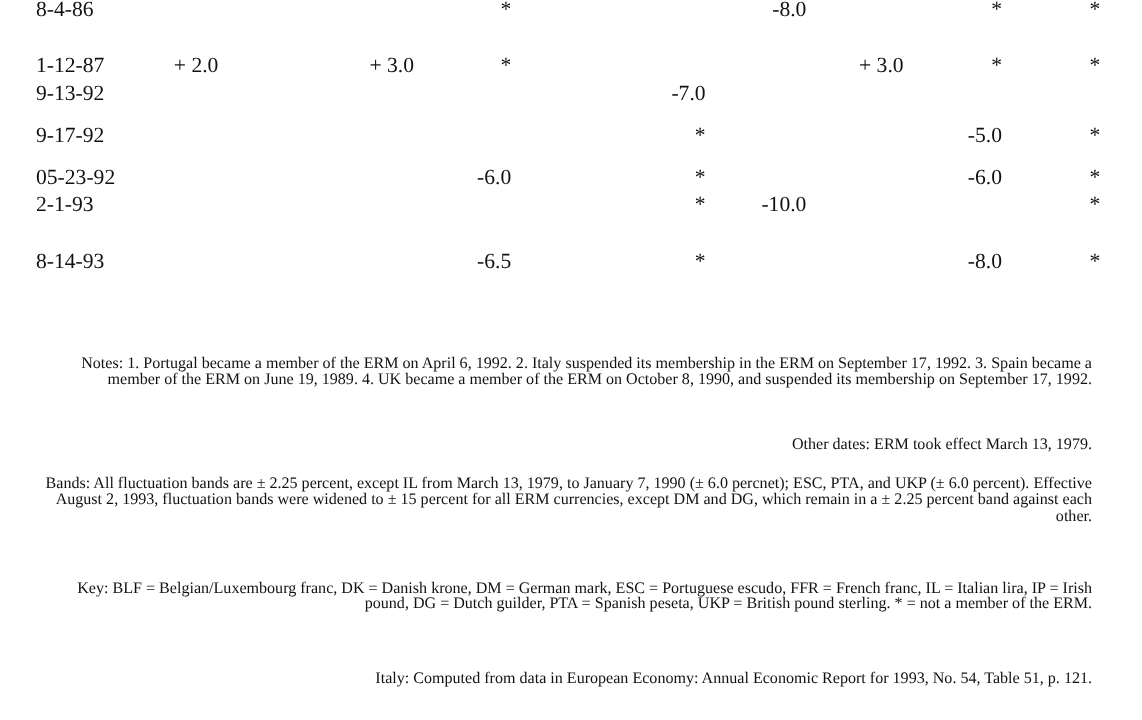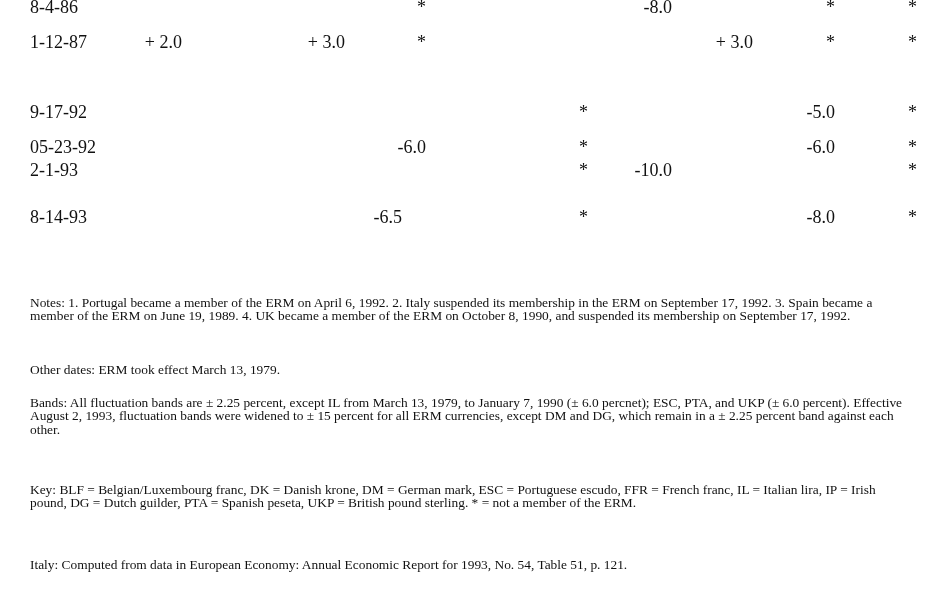--- a/index.html
+++ b/index.html
@@ -40,20 +40,21 @@
     }
     .num {
       text-align: right;
     }
     .notes {
       position: absolute;
       left: 30px;
       width: 880px;
       font-size: 13.4px;
       line-height: 13.4px;
+      text-align: right;
     }
     .notes p {
       margin: 0;
     }
     .italic {
     }
   </style>
 </head>
 <body>
 
@@ -64,32 +65,43 @@
     <span class="cell num" style="right:775px"></span>
     <span class="cell num" style="right:606px"></span>
     <span class="cell num" style="right:526px">*</span>
     <span class="cell num" style="right:364px"></span>
     <span class="cell num" style="right:280px">-8.0</span>
     <span class="cell num" style="right:199px"></span>
     <span class="cell num" style="right:117px">*</span>
     <span class="cell num" style="right:35px">*</span>
   </div>
 
-  <div class="row" style="top:32px">
+  <div class="row" style="top:44px">
     <span class="cell date">1-12-87</span>
     <span class="cell num" style="right:770px">+ 2.0</span>
     <span class="cell num" style="right:607px">+ 3.0</span>
     <span class="cell num" style="right:526px">*</span>
     <span class="cell num" style="right:364px"></span>
     <span class="cell num" style="right:280px"></span>
     <span class="cell num" style="right:199px">+ 3.0</span>
     <span class="cell num" style="right:117px">*</span>
     <span class="cell num" style="right:35px">*</span>
   </div>
 
+  <div class="row" style="top:67px">
+    <span class="cell date">9-13-92</span>
+    <span class="cell num" style="right:770px"></span>
+    <span class="cell num" style="right:607px"></span>
+    <span class="cell num" style="right:526px"></span>
+    <span class="cell num" style="right:364px">-7.0</span>
+    <span class="cell num" style="right:280px"></span>
+    <span class="cell num" style="right:199px"></span>
+    <span class="cell num" style="right:117px"></span>
+    <span class="cell num" style="right:35px"></span>
+  </div>
 
   <div class="row" style="top:102px">
     <span class="cell date">9-17-92</span>
     <span class="cell num" style="right:770px"></span>
     <span class="cell num" style="right:607px"></span>
     <span class="cell num" style="right:526px"></span>
     <span class="cell num" style="right:364px">*</span>
     <span class="cell num" style="right:280px"></span>
     <span class="cell num" style="right:199px"></span>
     <span class="cell num" style="right:117px">-5.0</span>
@@ -117,21 +129,21 @@
     <span class="cell num" style="right:280px">-10.0</span>
     <span class="cell num" style="right:199px"></span>
     <span class="cell num" style="right:117px"></span>
     <span class="cell num" style="right:35px">*</span>
   </div>
 
   <div class="row" style="top:207px">
     <span class="cell date">8-14-93</span>
     <span class="cell num" style="right:770px"></span>
     <span class="cell num" style="right:607px"></span>
-    <span class="cell num" style="right:550px">-6.5</span>
+    <span class="cell num" style="right:526px">-6.5</span>
     <span class="cell num" style="right:364px">*</span>
     <span class="cell num" style="right:280px"></span>
     <span class="cell num" style="right:199px"></span>
     <span class="cell num" style="right:117px">-8.0</span>
     <span class="cell num" style="right:35px">*</span>
   </div>
 </div>
 
 <div class="notes" style="top:296px">
   <p>Notes: 1. Portugal became a member of the ERM on April 6, 1992.  2. Italy suspended its membership in the ERM on September 17, 1992.  3. Spain became a member of the ERM on June 19, 1989.  4. UK became a member of the ERM on October 8, 1990, and suspended its membership on September 17, 1992.</p>

